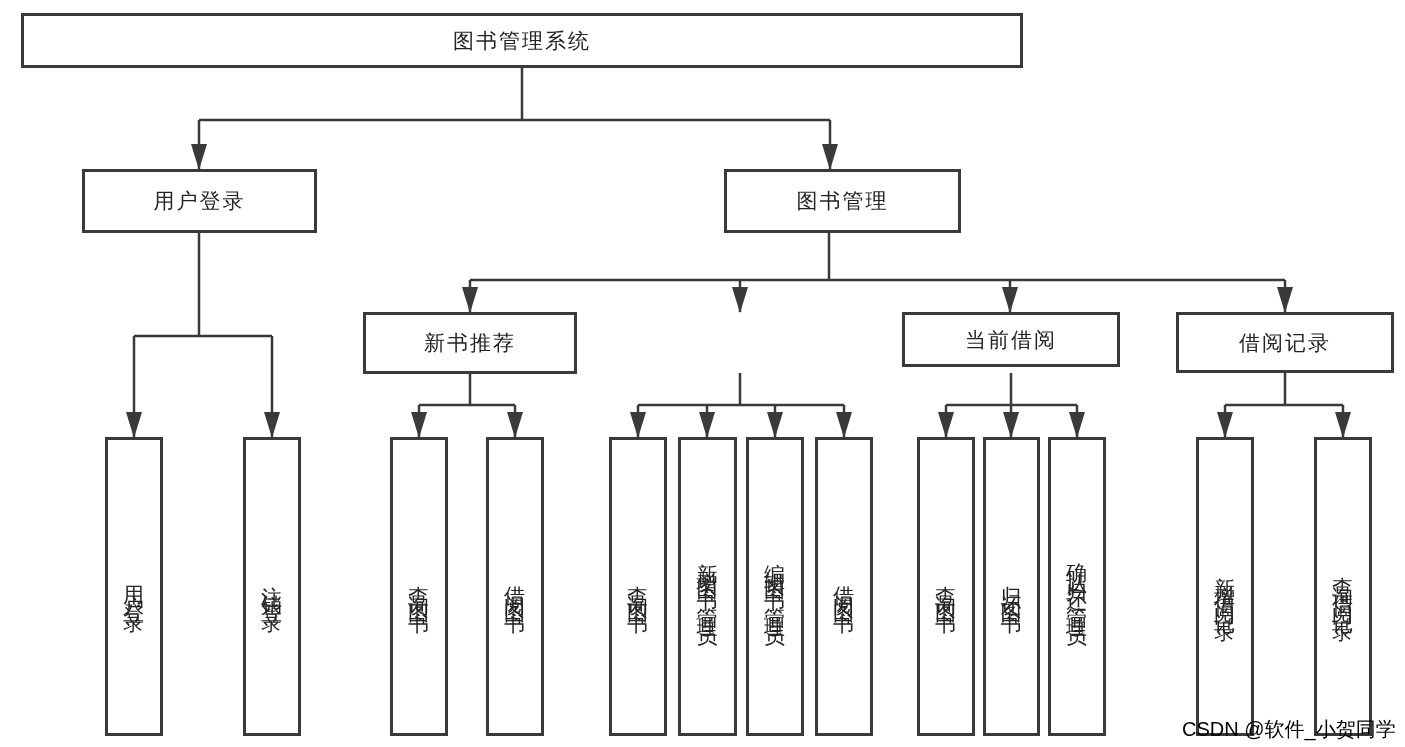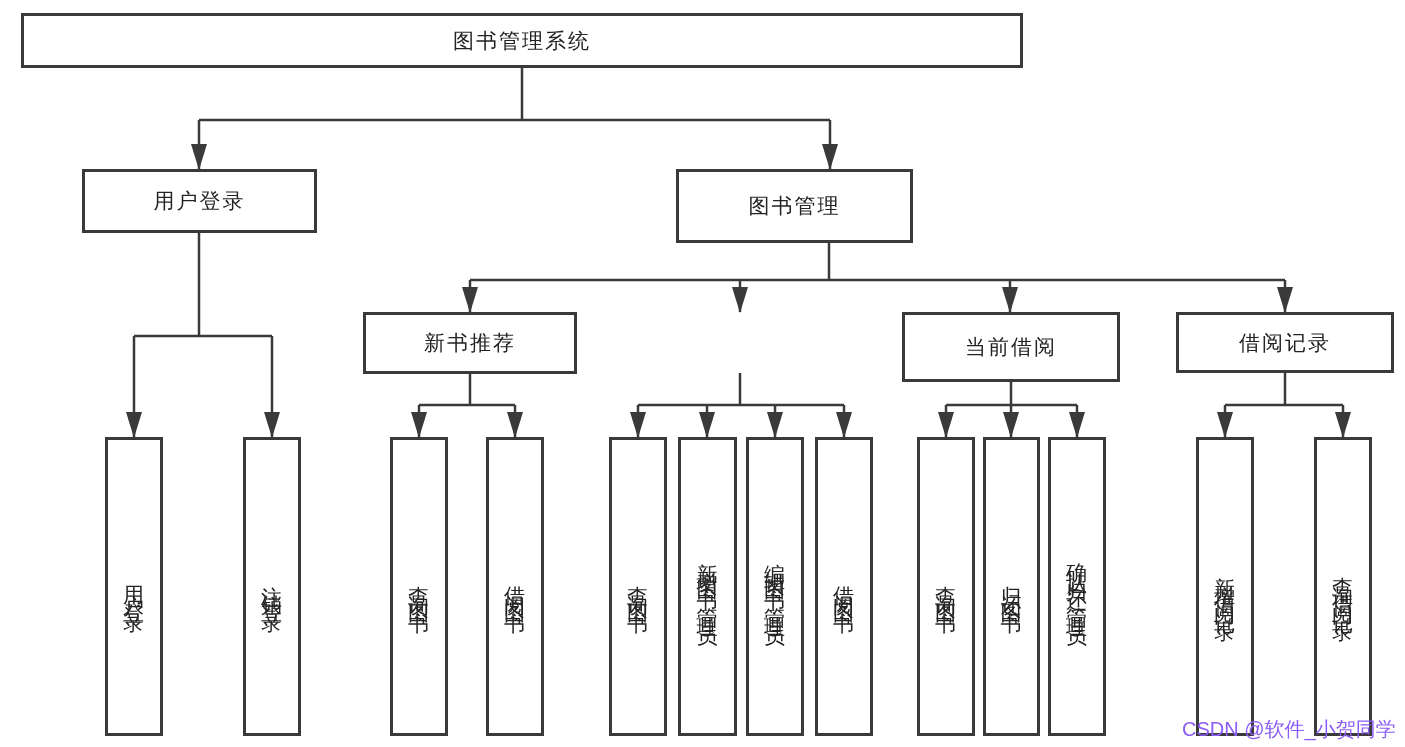--- a/index.html
+++ b/index.html
@@ -25,21 +25,21 @@
   }
   .hbox{letter-spacing:2px;}
   .vbox{
     writing-mode:vertical-rl;
     letter-spacing:9px;
     line-height:1;
     text-align:center;
   }
   .watermark{
     position:absolute;
-    color:#8b5cf6;
+    color:#000000;
     font-size:20px;
     white-space:nowrap;
     z-index:3;
   }
 </style>
 </head>
 <body>
 
 <div id="stage">
 
@@ -89,24 +89,24 @@
       <path d="M1285,373 V405"></path>
       <path d="M1225,405 H1343"></path>
       <line x1="1225" y1="405" x2="1225" y2="437" marker-end="url(#ah)"></line>
       <line x1="1343" y1="405" x2="1343" y2="437" marker-end="url(#ah)"></line>
     </g>
   </svg>
 
   <div class="box hbox" style="left:21px;top:13px;width:1002px;height:55px">图书管理系统</div>
 
   <div class="box hbox" style="left:82px;top:169px;width:235px;height:64px">用户登录</div>
-  <div class="box hbox" style="left:676px;top:169px;width:237px;height:74px">图书管理</div>
+  <div class="box hbox" style="left:724px;top:169px;width:237px;height:64px">图书管理</div>
 
   <div class="box hbox" style="left:363px;top:312px;width:214px;height:62px">新书推荐</div>
-  <div class="box hbox" style="left:902px;top:312px;width:218px;height:70px">当前借阅</div>
+  <div class="box hbox" style="left:902px;top:312px;width:218px;height:55px">当前借阅</div>
   <div class="box hbox" style="left:1176px;top:312px;width:218px;height:61px">借阅记录</div>
 
   <div class="box vbox" style="left:105px;top:437px;width:58px;height:299px">用户登录</div>
   <div class="box vbox" style="left:243px;top:437px;width:58px;height:299px">注销登录</div>
 
   <div class="box vbox" style="left:390px;top:437px;width:58px;height:299px">查询图书</div>
   <div class="box vbox" style="left:486px;top:437px;width:58px;height:299px">借阅图书</div>
 
   <div class="box vbox" style="left:609px;top:437px;width:58px;height:299px">查询图书</div>
   <div class="box vbox" style="left:678px;top:437px;width:59px;height:299px">新增图书（管理员）</div>

